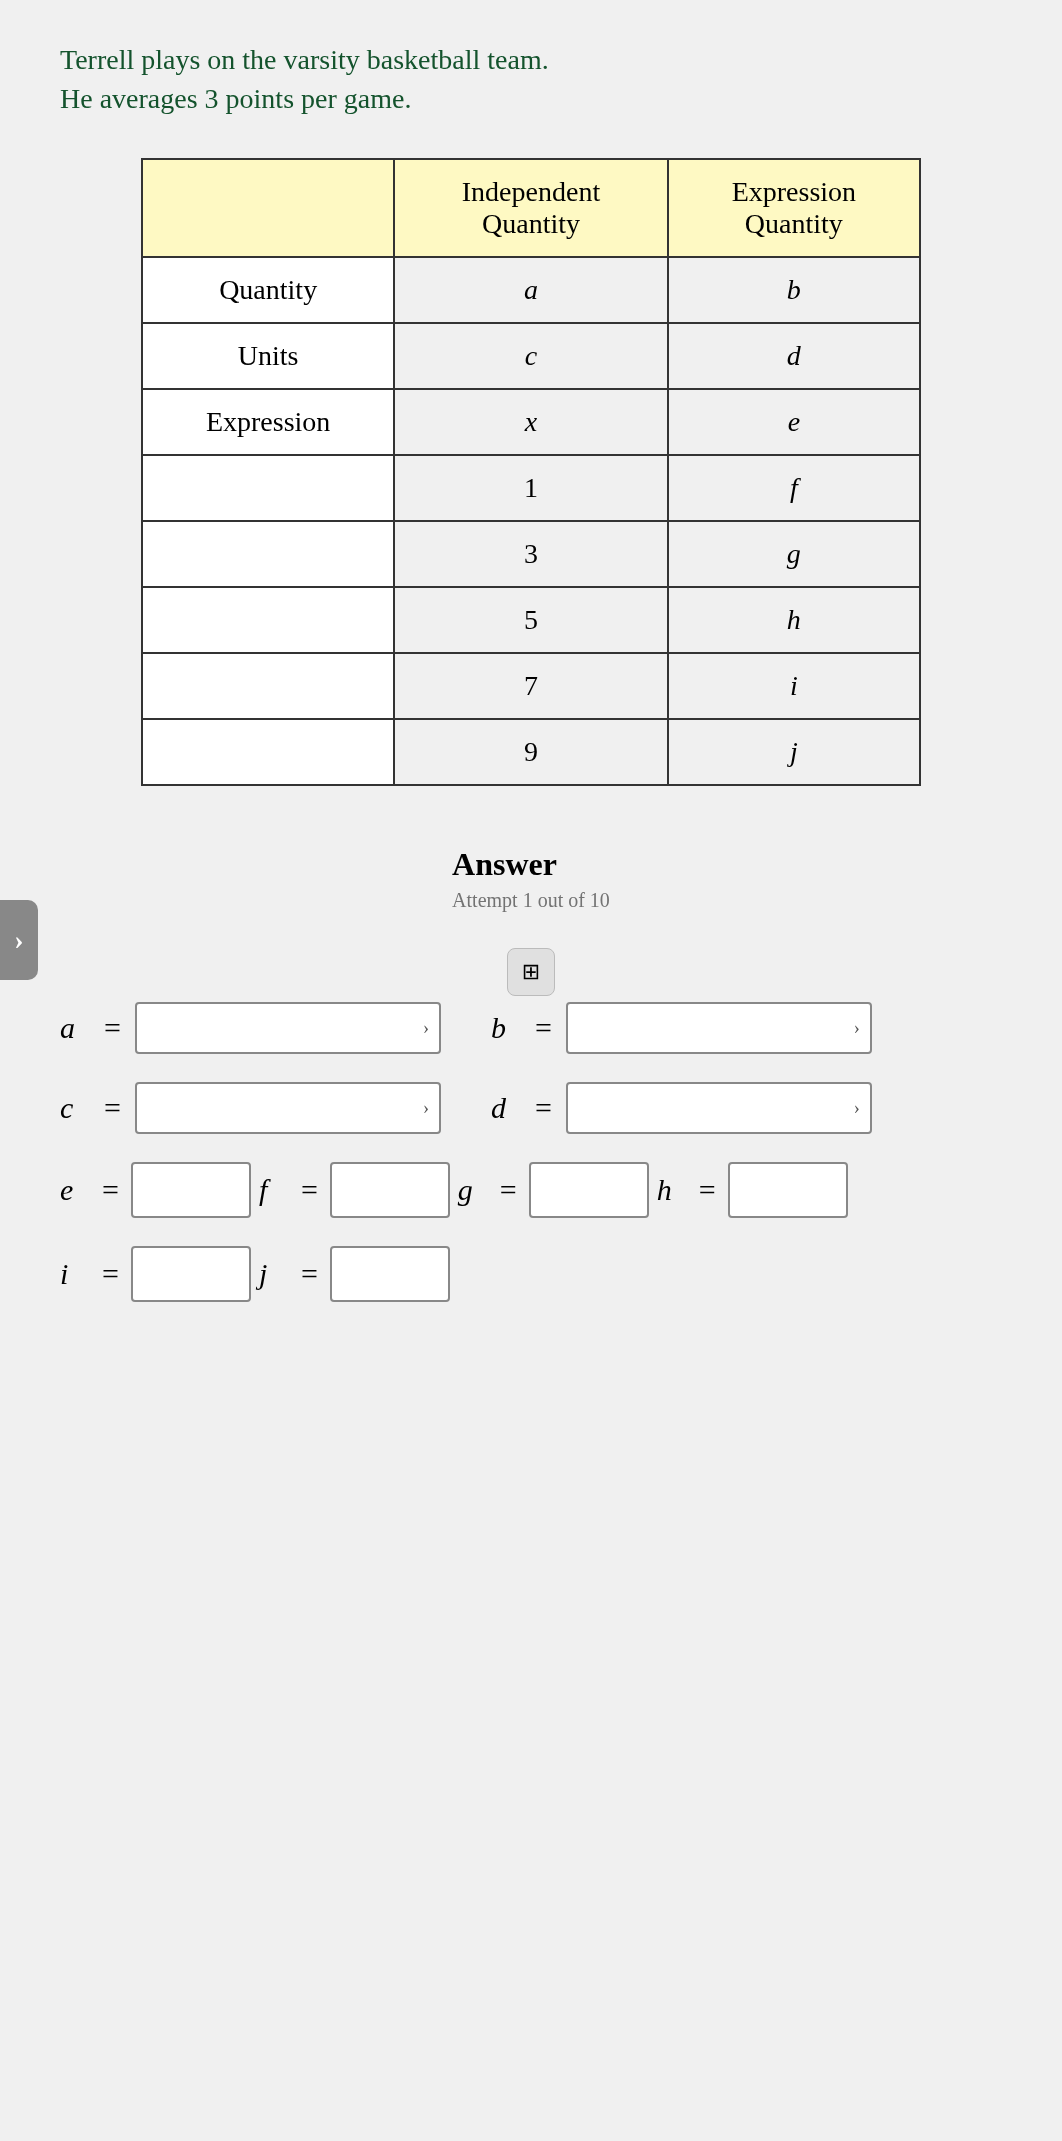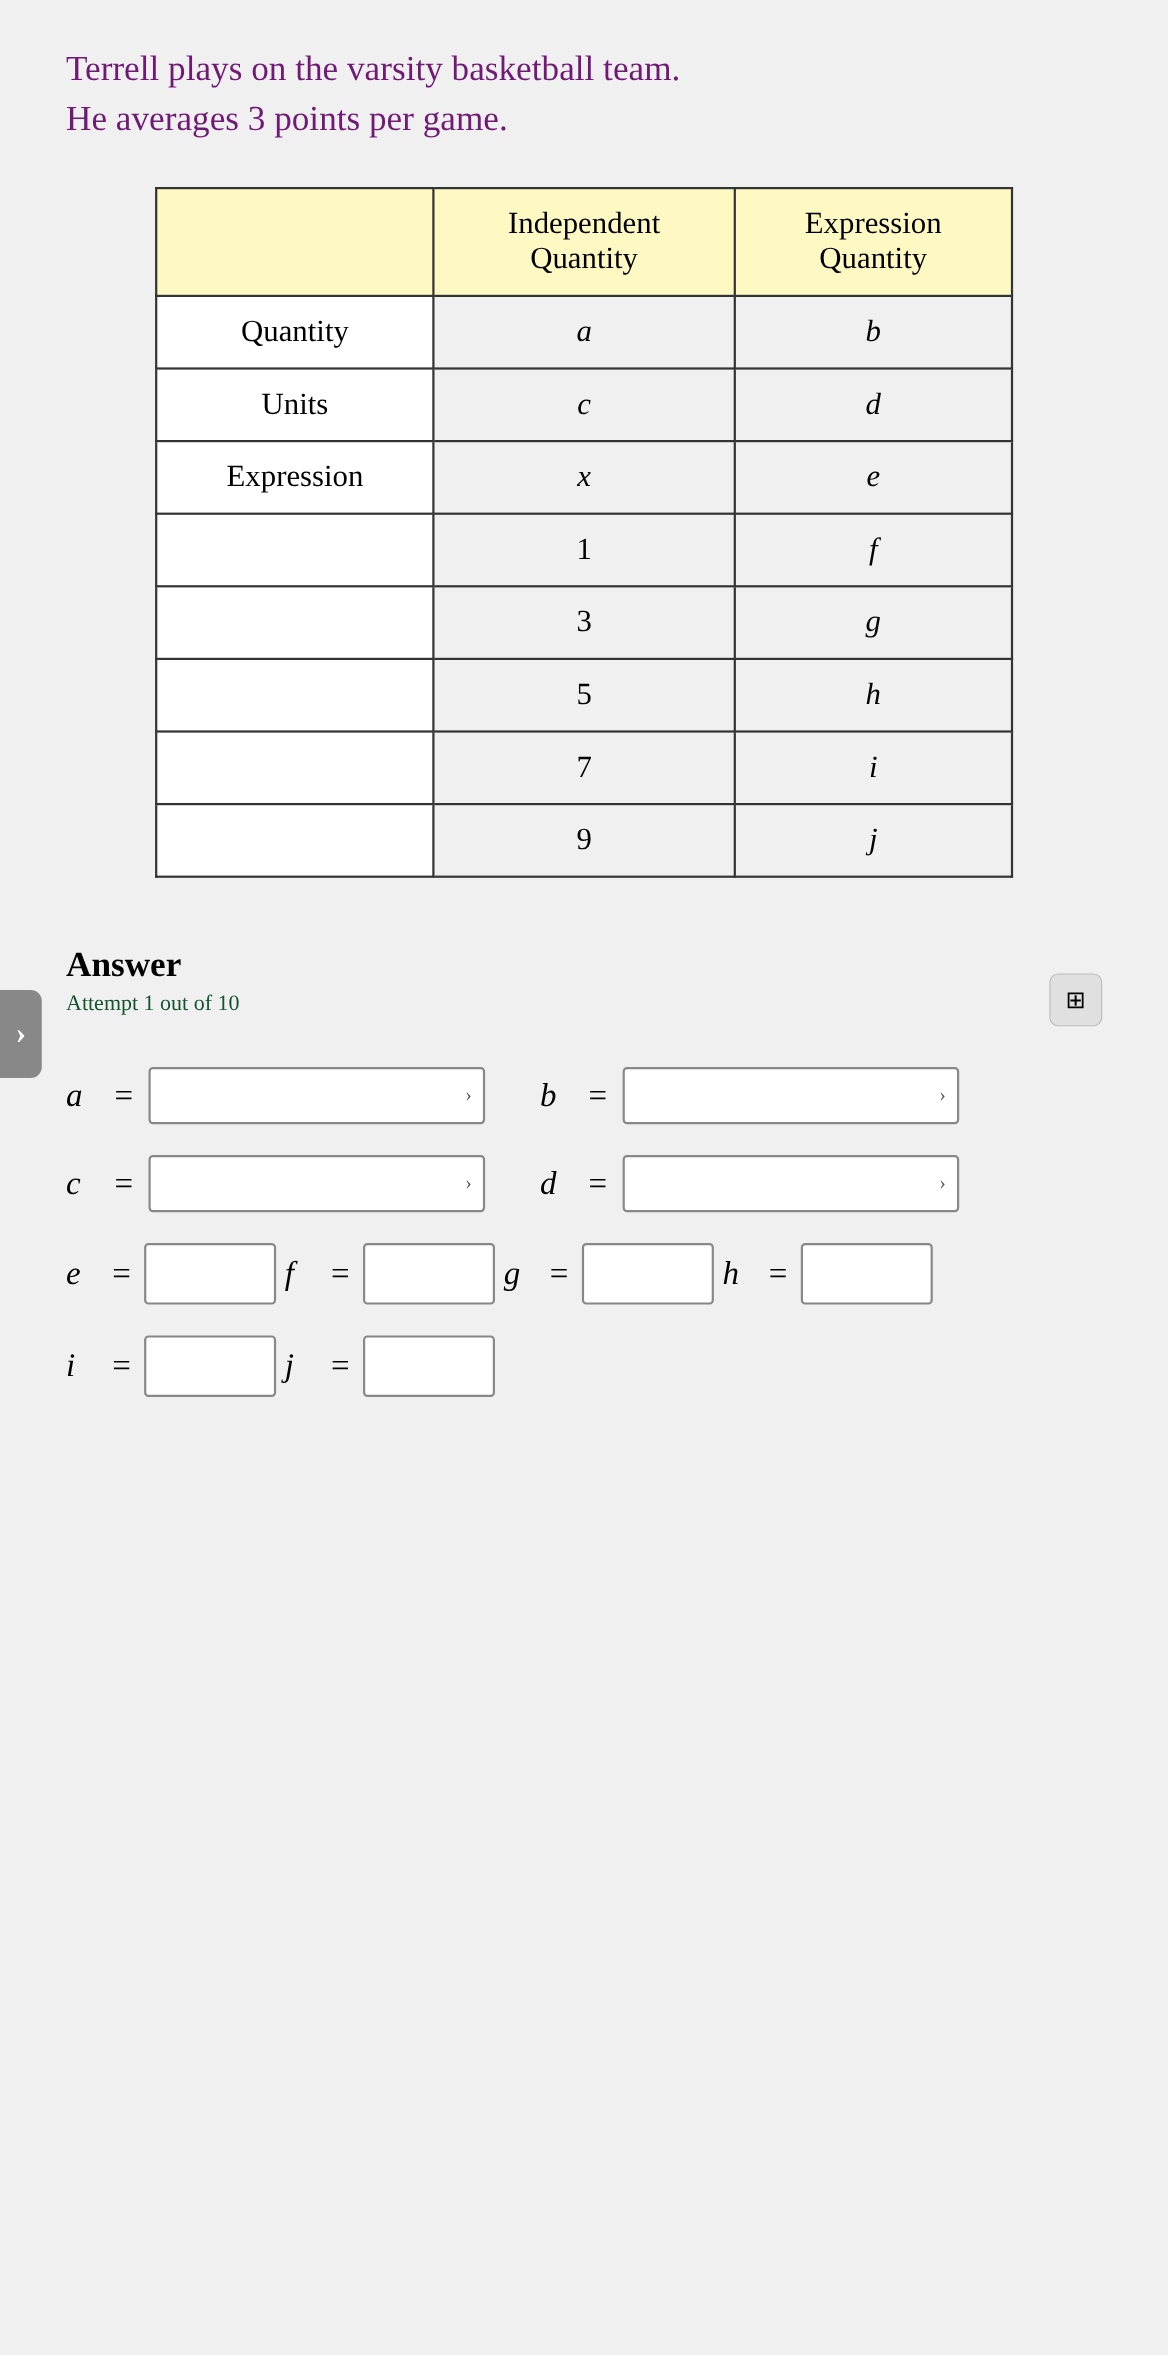--- a/index.html
+++ b/index.html
@@ -5,24 +5,24 @@
     * { box-sizing: border-box; margin: 0; padding: 0; }
     body {
       font-family: Georgia, 'Times New Roman', serif;
       background: #f0f0f0;
       width: 1062px;
       min-height: 2141px;
       padding: 40px 60px 40px 60px;
       position: relative;
     }
     .intro-text {
-      font-size: 32px;
+      font-size: 28px;
       line-height: 1.4;
       margin-bottom: 40px;
-      color: #701a75;
+      color: #14532d;
     }
     .table-wrapper {
       margin: 0 auto 50px auto;
       width: 780px;
     }
     table {
       border-collapse: collapse;
       width: 100%;
       font-size: 28px;
     }
@@ -48,21 +48,21 @@
     .answer-section {
       padding: 10px 0 0 0;
     }
     .answer-title {
       font-size: 32px;
       font-weight: bold;
       margin-bottom: 6px;
     }
     .attempt-text {
       font-size: 20px;
-      color: #14532d;
+      color: #737373;
       margin-bottom: 40px;
     }
     .keyboard-icon-btn {
       float: right;
       background: #e0e0e0;
       border: 1px solid #bbb;
       border-radius: 8px;
       padding: 10px 14px;
       font-size: 22px;
       cursor: pointer;
@@ -119,20 +119,21 @@
       font-size: 22px;
       padding: 0 8px;
       font-family: Georgia, serif;
       outline: none;
     }
     .answer-header-row {
       display: flex;
       align-items: center;
       justify-content: space-between;
       margin-bottom: 6px;
+      flex-direction: column;
     }
     .side-tab {
       position: absolute;
       left: 0;
       top: 900px;
       width: 38px;
       height: 80px;
       background: #888;
       border-radius: 0 10px 10px 0;
       display: flex;

